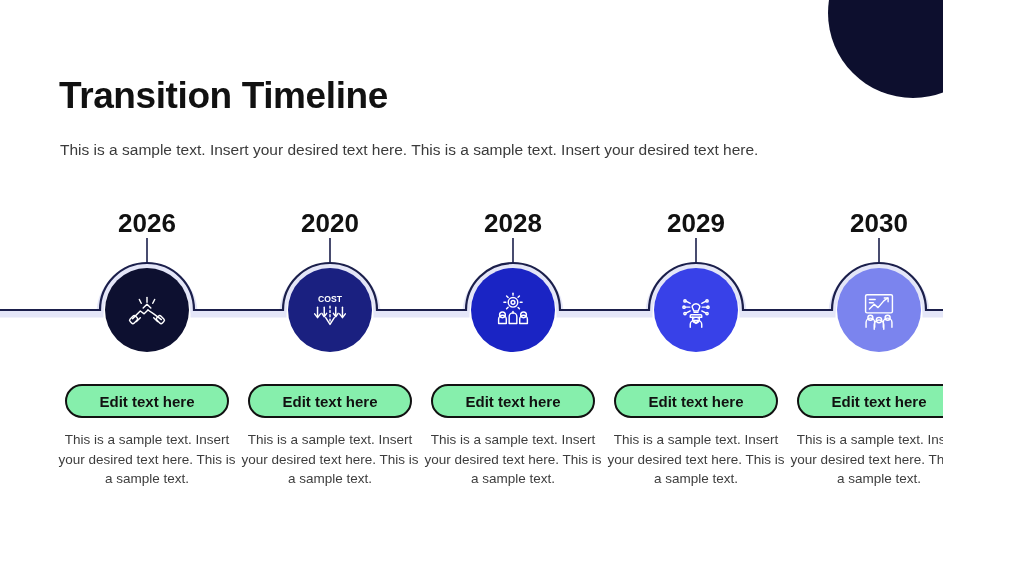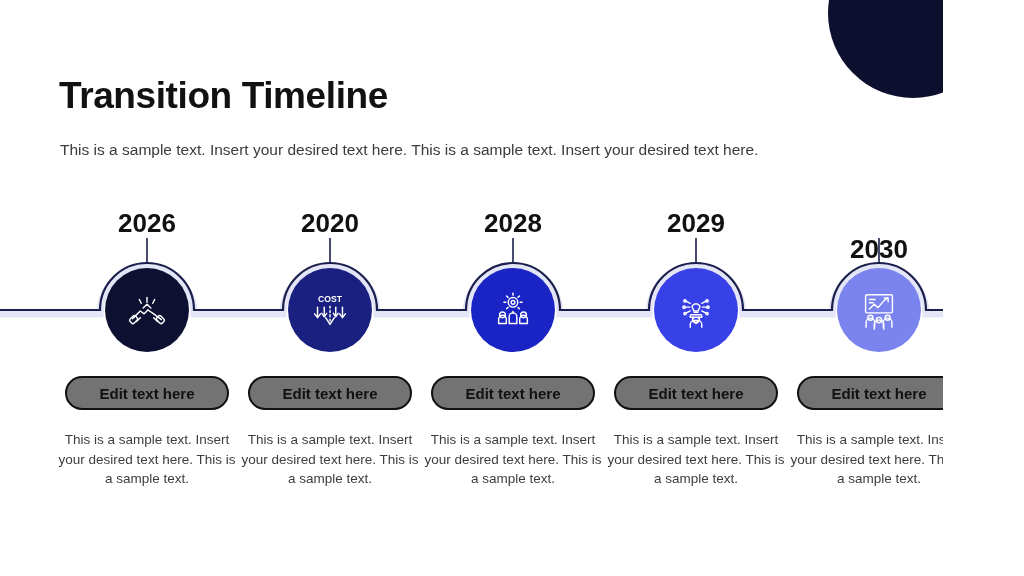--- a/index.html
+++ b/index.html
@@ -93,26 +93,26 @@
   }
   .circle svg {
     width: 46px;
     height: 46px;
     display: block;
   }
 
   
   .pill {
     position: absolute;
-    top: 376px;
+    top: 384px;
     width: 164px;
     height: 34px;
     border: 2px solid #111111;
     border-radius: 20px;
-    background: #737373;
+    background: #86efac;
     display: flex;
     align-items: center;
     justify-content: center;
     font-size: 15px;
     font-weight: bold;
     color: #111111;
     box-sizing: border-box;
     z-index: 5;
     cursor: pointer;
   }
@@ -243,21 +243,21 @@
           <path d="M30.5 21 L35 21"></path>
               <circle cx="36.5" cy="21" r="1.2"></circle>
           <path d="M30 25 L34 27"></path>
               <circle cx="35.5" cy="27.7" r="1.2"></circle>
         </g>
       </svg>
         </span>
       </div>
       <div class="pill" style="left: 614px;">Edit text here</div>
       <div class="desc" style="left: 606px;">This is a sample text. Insert your desired text here. This is a sample text.</div>
-      <div class="year" style="left: 789px; margin-top: 26px;">2030</div>
+      <div class="year" style="left: 789px;">2030</div>
       <div class="circle" style="left: 837px; background: rgb(123, 132, 238);">
         <span>
           <svg viewBox="0 0 48 48">
         <g stroke="#ffffff" fill="none" stroke-width="1.5" stroke-linecap="round" stroke-linejoin="round">
           <rect x="10" y="8" width="28" height="19" rx="1.5"></rect>
           <path d="M14 13 h6"></path>
               <path d="M14 16.5 h4"></path>
           <path d="M14 23 L19 18 L23 21.5 L29 14.5 L33 11.5"></path>
           <path d="M29.5 11.5 L33.5 11.5 L33.5 15.5"></path>
           <circle cx="15" cy="32" r="2.6"></circle>

